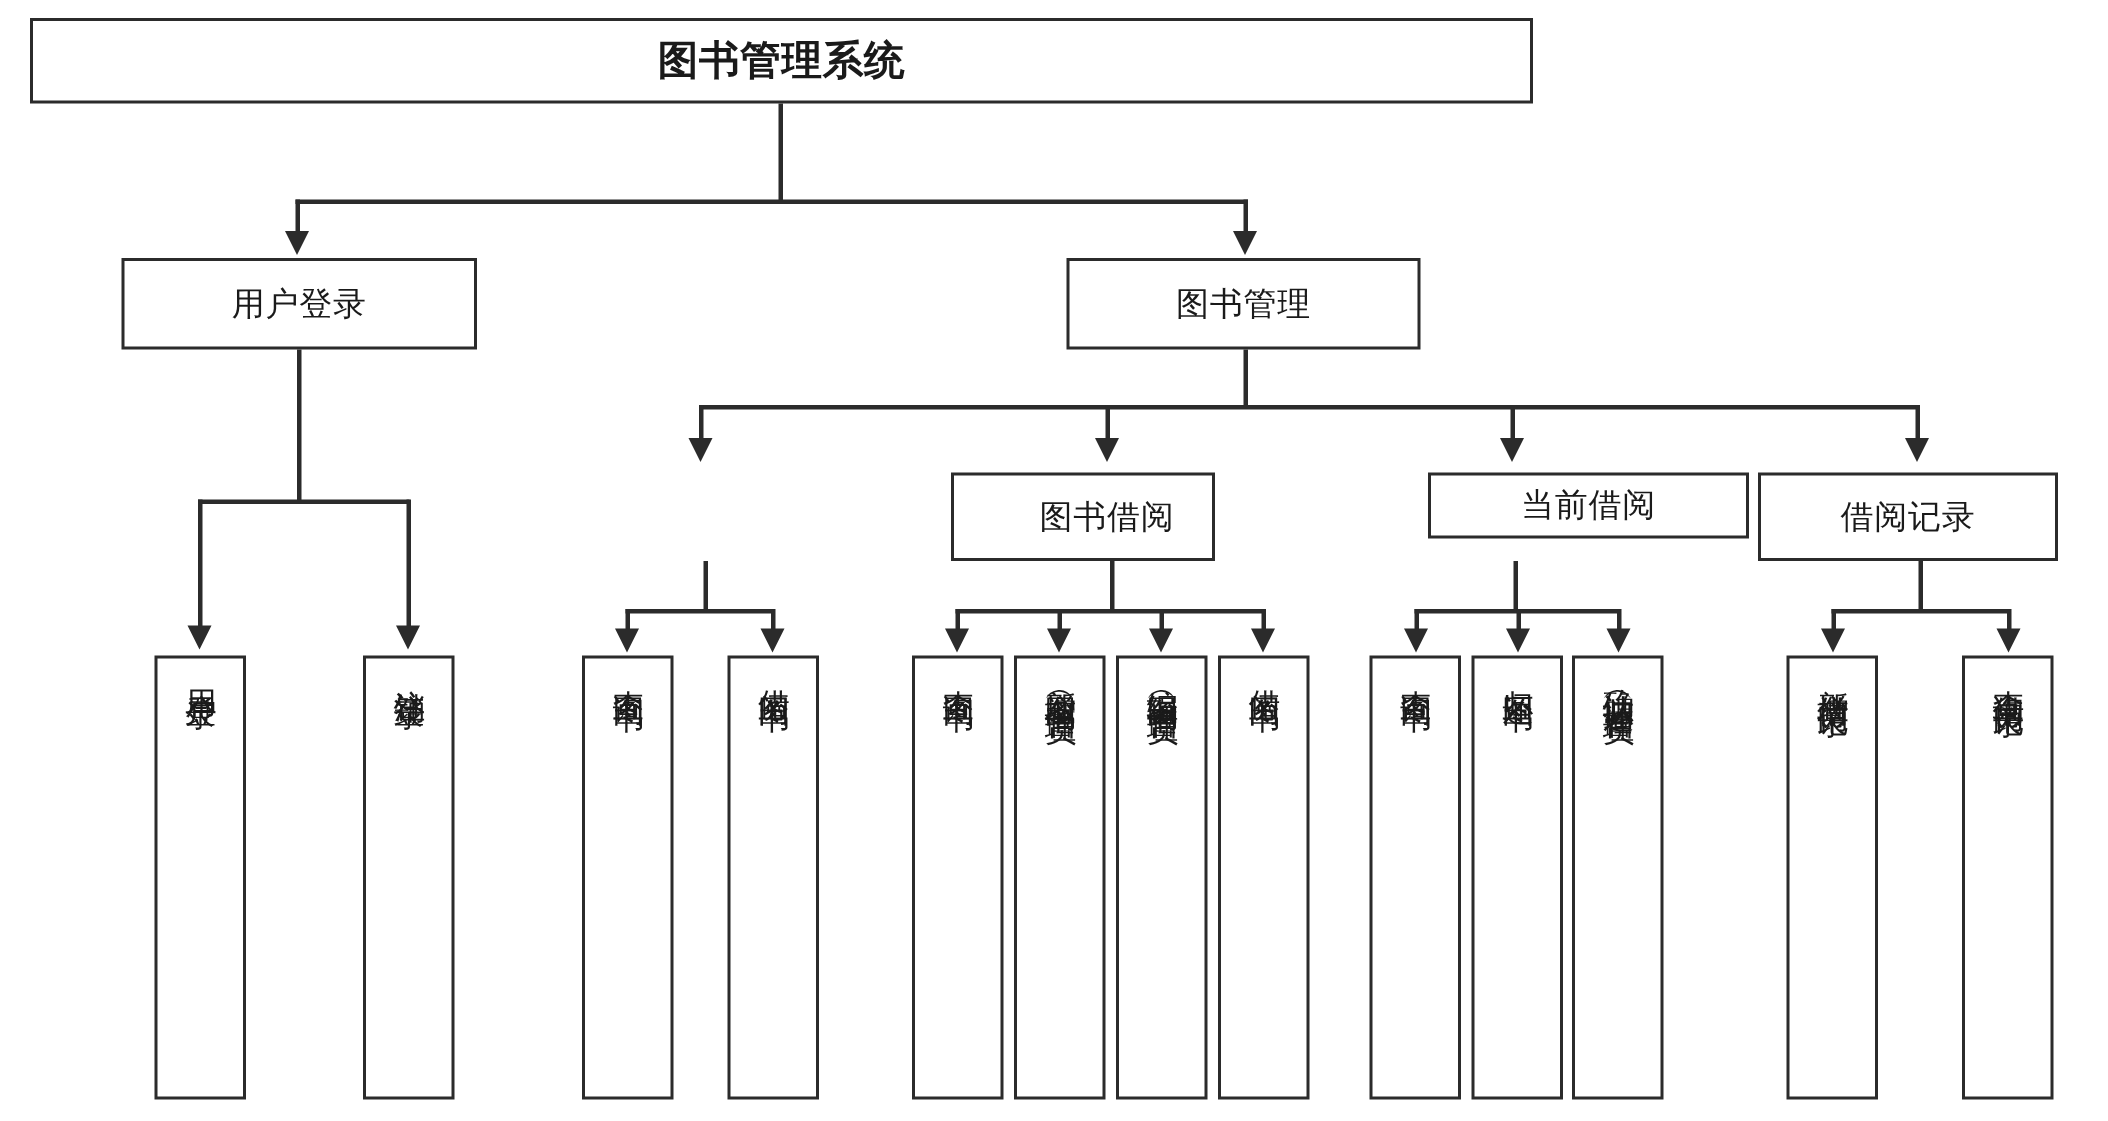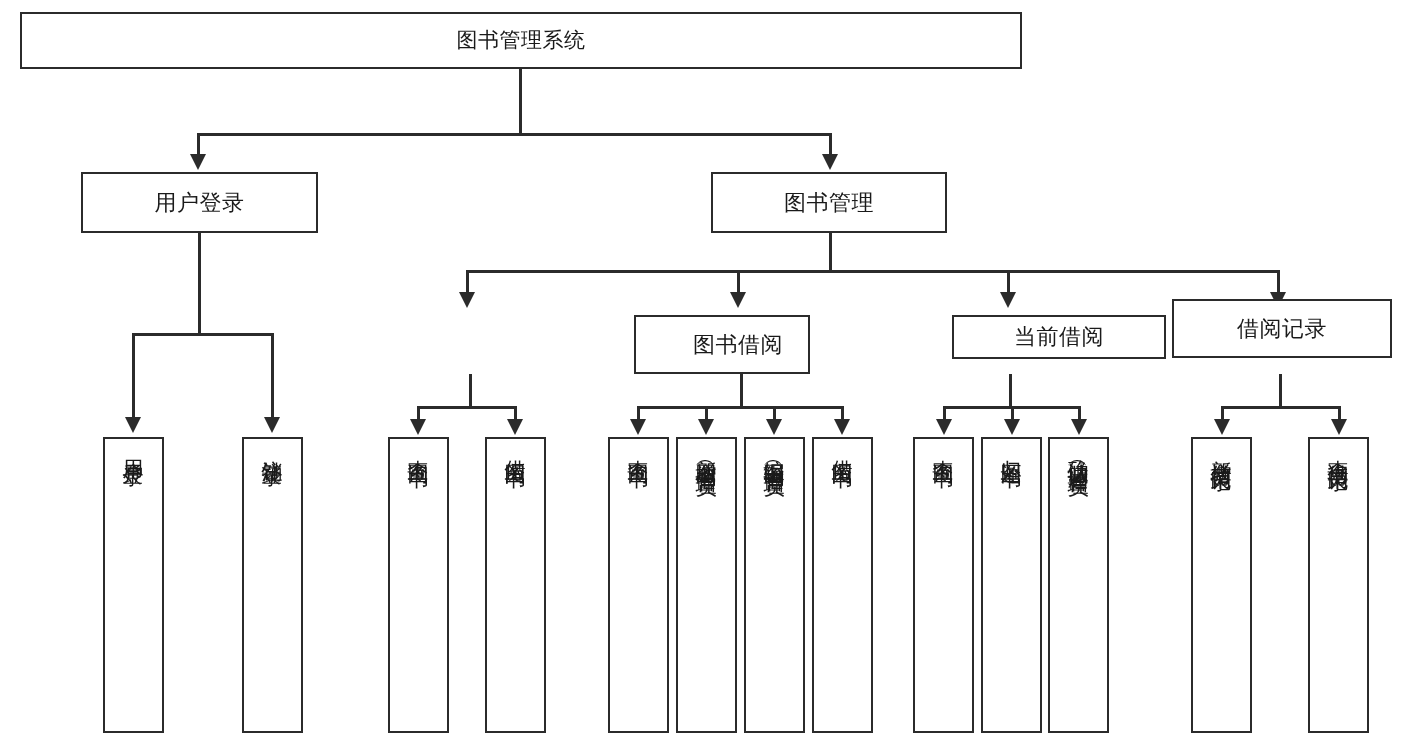--- a/index.html
+++ b/index.html
@@ -28,21 +28,21 @@
     line-height:1.15;
     letter-spacing:0.5px;
     color:#1a1a1a;
     display:block;
   }
   
   .h-node .lbl{
     font-size:22px;
     writing-mode:horizontal-tb;
   }
-  #node-root .lbl{font-size:21px;}
+  #node-root .lbl{font-size:27px;font-weight:bold;}
   
   .v-node{
     align-items:flex-start;
     padding-top:4px;
   }
   .v-node .lbl{
     writing-mode:vertical-rl;
     text-orientation:upright;
     font-size:21px;
     letter-spacing:2.5px;
@@ -118,21 +118,21 @@
   <div class="arrow" style="left:1000px;top:292px;"></div>
   <div class="vline" style="left:1277px;top:270px;height:24px;"></div>
   <div class="arrow" style="left:1270px;top:292px;"></div>
 
   <div class="node h-node" style="left:634px;top:315px;width:176px;height:59px;padding-left:32px;">
     <span class="lbl">图书借阅</span>
   </div>
   <div class="node h-node" style="left:952px;top:315px;width:214px;height:44px;">
     <span class="lbl">当前借阅</span>
   </div>
-  <div class="node h-node" style="left:1172px;top:299px;width:220px;height:59px;">
+  <div class="node h-node" style="left:1172px;top:315px;width:200px;height:59px;">
     <span class="lbl">借阅记录</span>
   </div>
 
   <div class="vline" style="left:469px;top:374px;height:34px;"></div>
   <div class="hline" style="left:417px;top:406px;width:99px;"></div>
   <div class="vline" style="left:417px;top:406px;height:15px;"></div>
   <div class="arrow" style="left:410px;top:419px;"></div>
   <div class="vline" style="left:514px;top:406px;height:15px;"></div>
   <div class="arrow" style="left:507px;top:419px;"></div>
 

